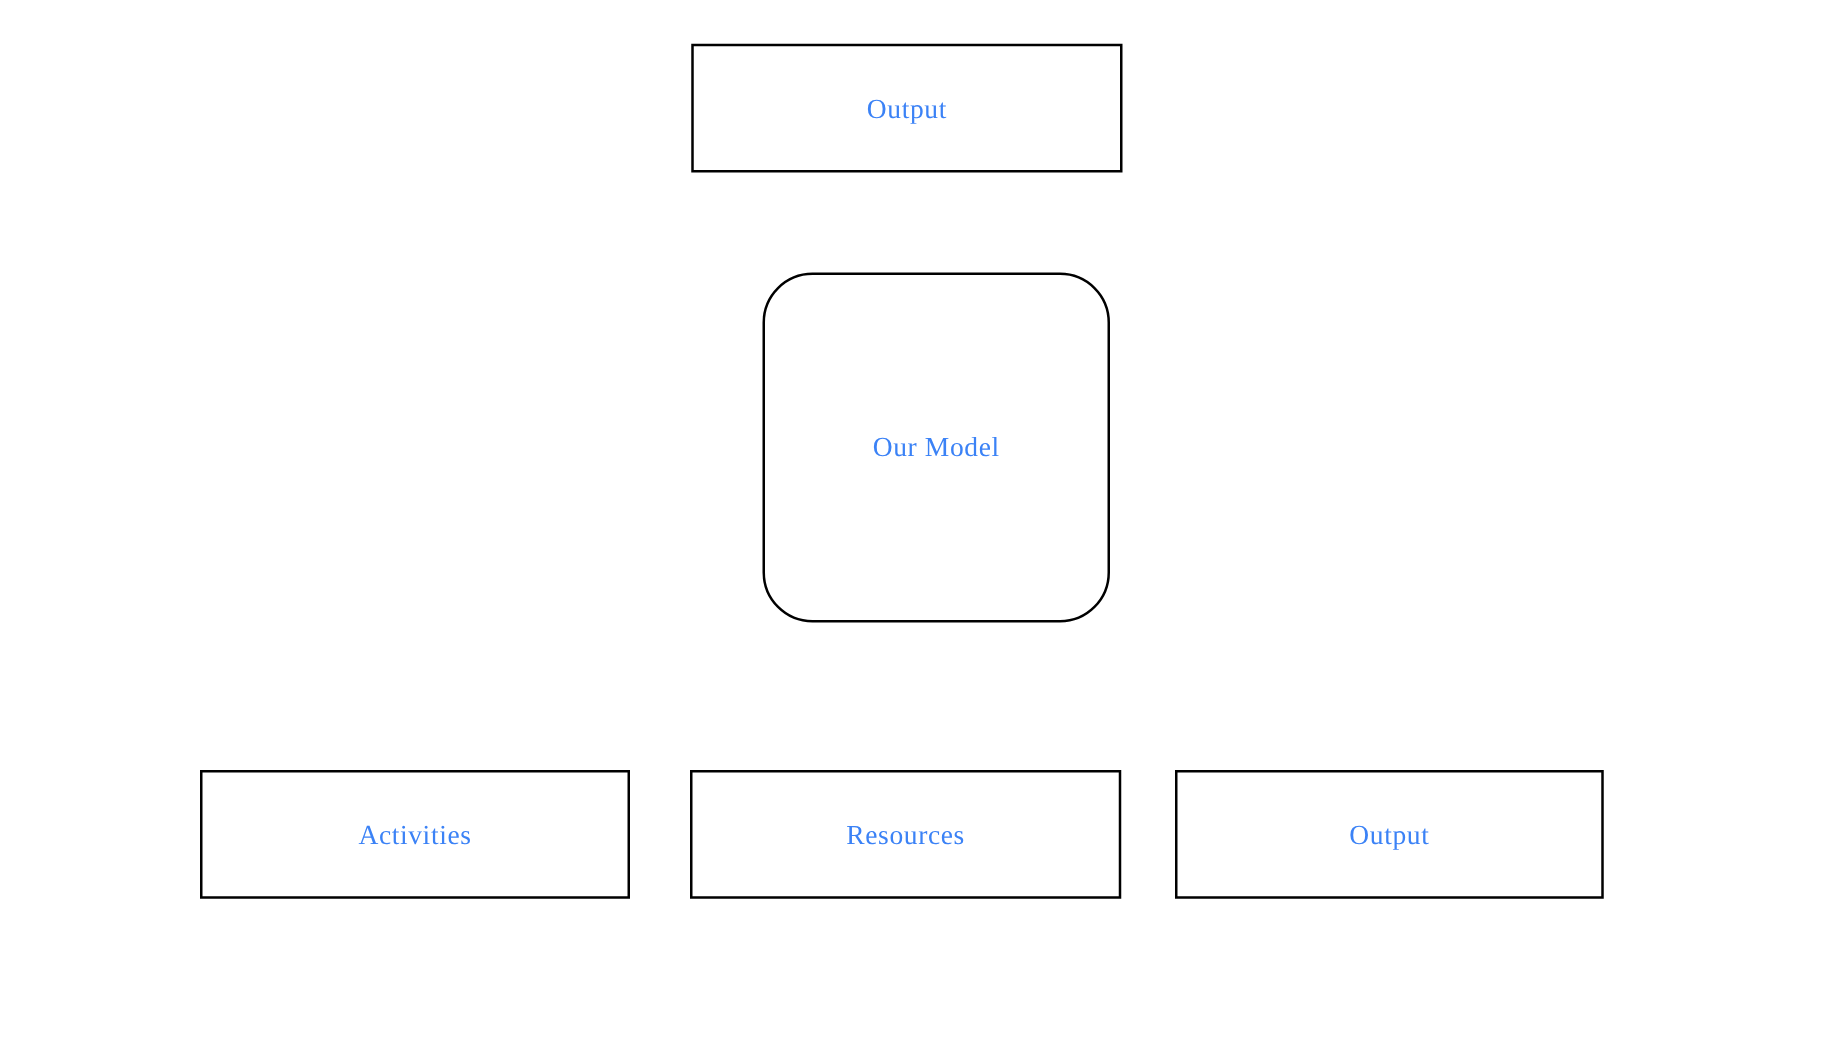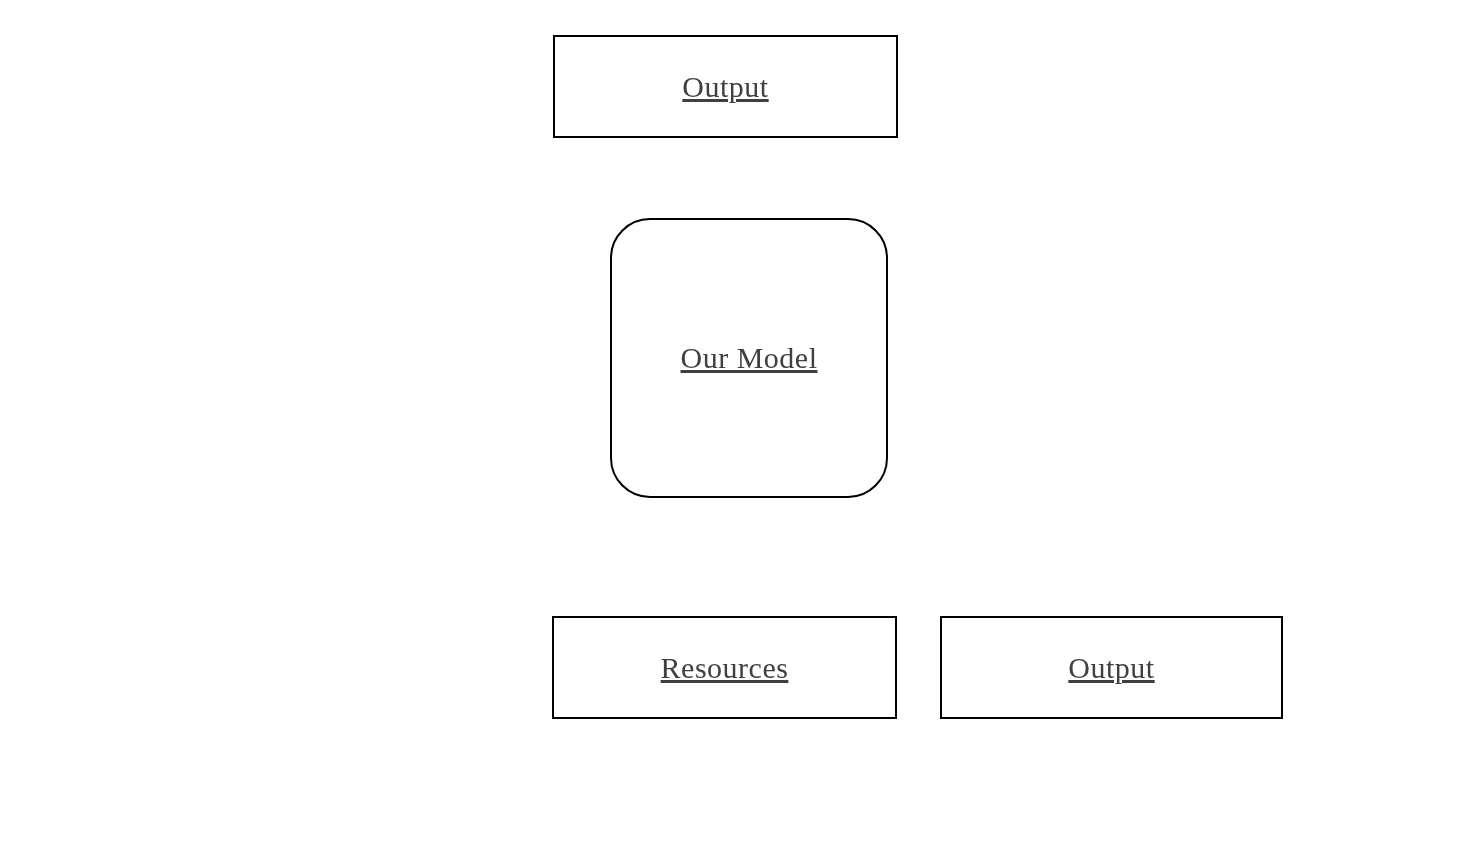--- a/index.html
+++ b/index.html
@@ -22,25 +22,24 @@
   .node {
     position: absolute;
     box-sizing: border-box;
     border: 2.5px solid #000000;
     background: #ffffff;
     display: flex;
     align-items: center;
     justify-content: center;
   }
   .node-label {
-    font-size: 30px;
-    color: #404040;
+    font-size: 22px;
+    color: #3b82f6;
     letter-spacing: 0.5px;
     white-space: nowrap;
-    text-decoration: underline;
   }
   
   .node-output {
     left: 553px;
     top: 35px;
     width: 345px;
     height: 103px;
   }
   
   .node-our-model {
@@ -77,20 +76,23 @@
 <div class="diagram-canvas">
 
   <div class="node node-output">
     <span class="node-label">Output</span>
   </div>
 
   <div class="node node-our-model">
     <span class="node-label">Our Model</span>
   </div>
 
+  <div class="node node-activities">
+    <span class="node-label">Activities</span>
+  </div>
 
   <div class="node node-resources">
     <span class="node-label">Resources</span>
   </div>
 
   <div class="node node-amount">
     <span class="node-label">Output</span>
   </div>
 
 </div>

